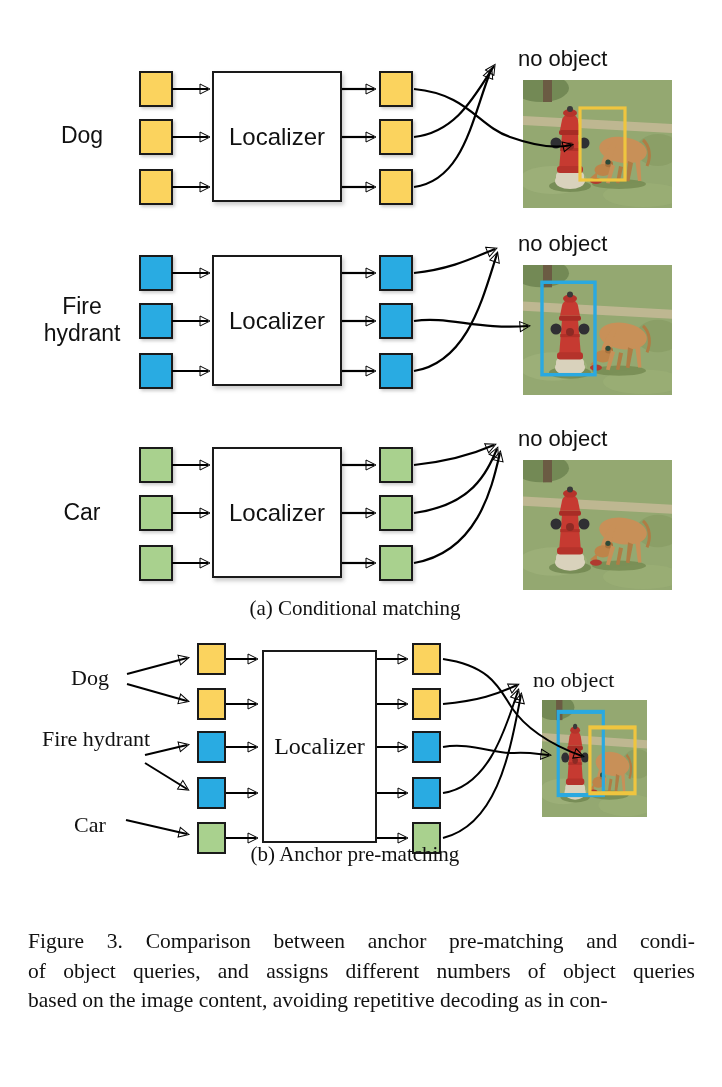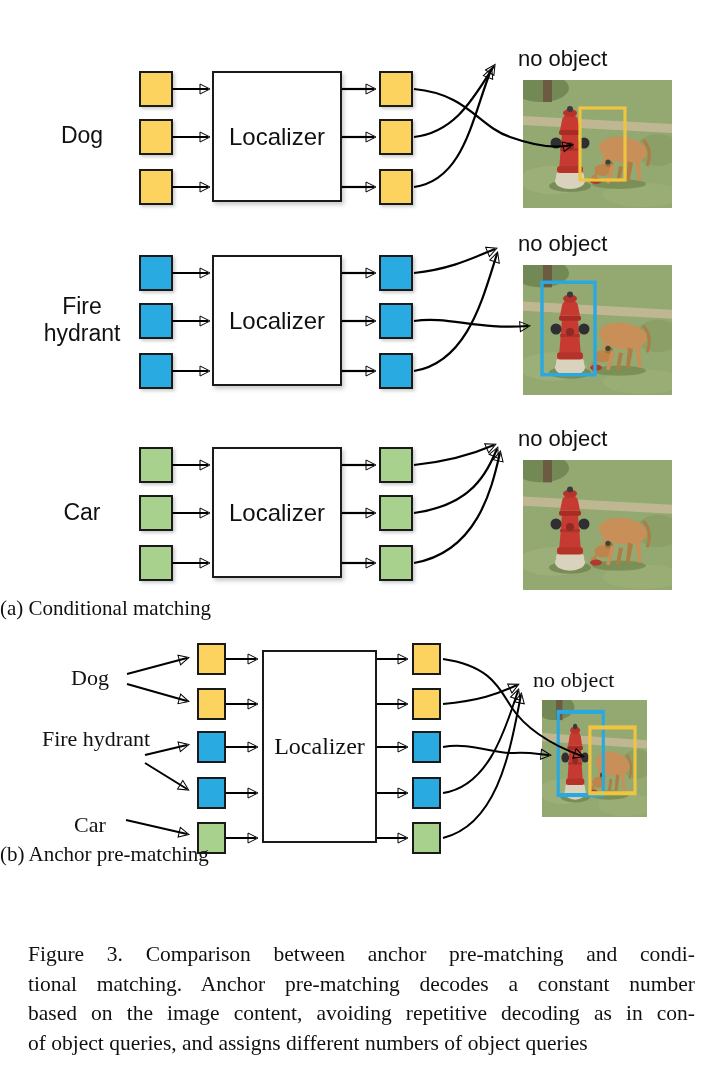--- a/index.html
+++ b/index.html
@@ -15,24 +15,24 @@
   
   .loc{position:absolute;border:2.5px solid var(--box-border);background:#fff;box-sizing:border-box;
        display:flex;align-items:center;justify-content:center;}
   .loc-a{box-shadow:2px 3px 4px rgba(110,110,110,.35);font-size:24px;}
   .loc-b{border-width:2px;font-family:"Liberation Serif",serif;font-size:24px;}
   
   .lbl-a{position:absolute;text-align:center;font-size:23px;line-height:27px;}
   .lbl-b{position:absolute;text-align:center;font-family:"Liberation Serif",serif;font-size:22px;line-height:23px;}
   .noobj-a{position:absolute;font-size:22px;}
   .noobj-b{position:absolute;font-family:"Liberation Serif",serif;font-size:22px;}
-  .subcap{position:absolute;left:0;width:710px;
+  .subcap{position:absolute;left:0;width:710px;text-align:center;
           font-family:"Liberation Serif",serif;font-size:21px;}
   .figcap{position:absolute;left:28px;top:927px;width:667px;
-          font-family:"Liberation Serif",serif;font-size:21.5px;line-height:29.6px;margin-top:13px;}
+          font-family:"Liberation Serif",serif;font-size:21.5px;line-height:29.6px;}
   .figcap .jl{text-align:justify;text-align-last:justify;}
   .figcap .jl:last-child{text-align:left;text-align-last:left;}
   .arrows{position:absolute;left:0;top:0;pointer-events:none;}
   .arrows path{stroke:var(--arrow);fill:none;}
   .aw{stroke-width:2.2px;}
   .bw{stroke-width:2px;}
   .photo{position:absolute;}
   .bbox-y{fill:none;stroke:var(--bbox-yellow);}
   .bbox-b{fill:none;stroke:var(--bbox-blue);}
 </style>
@@ -223,18 +223,17 @@
       <path d="M443,659 C492,666 500,690 512,708 C524,726 548,744 582,756" marker-end="url(#ah)"></path>
       <path d="M443,704 C478,701 498,694 517,685" marker-end="url(#ah)"></path>
       <path d="M443,747 C470,742 494,754 514,753 C528,752 538,754 549,755" marker-end="url(#ah)"></path>
       <path d="M443,793 C490,786 506,726 518,691" marker-end="url(#ah)"></path>
       <path d="M443,838 C500,824 511,744 521,695" marker-end="url(#ah)"></path>
     </g>
   </svg>
 
   <div class="figcap">
     <div class="jl">Figure 3.  Comparison between anchor pre-matching and condi-</div>
-    <div class="jl">tional matching. Anchor pre-matching decodes a constant number</div>
+    <div class="jl">of object queries, and assigns different numbers of object queries</div>
     <div class="jl">based on the image content, avoiding repetitive decoding as in con-</div>
-    <div class="jl">of object queries, and assigns different numbers of object queries</div>
   </div>
 
 </div>
 
 </body></html>

